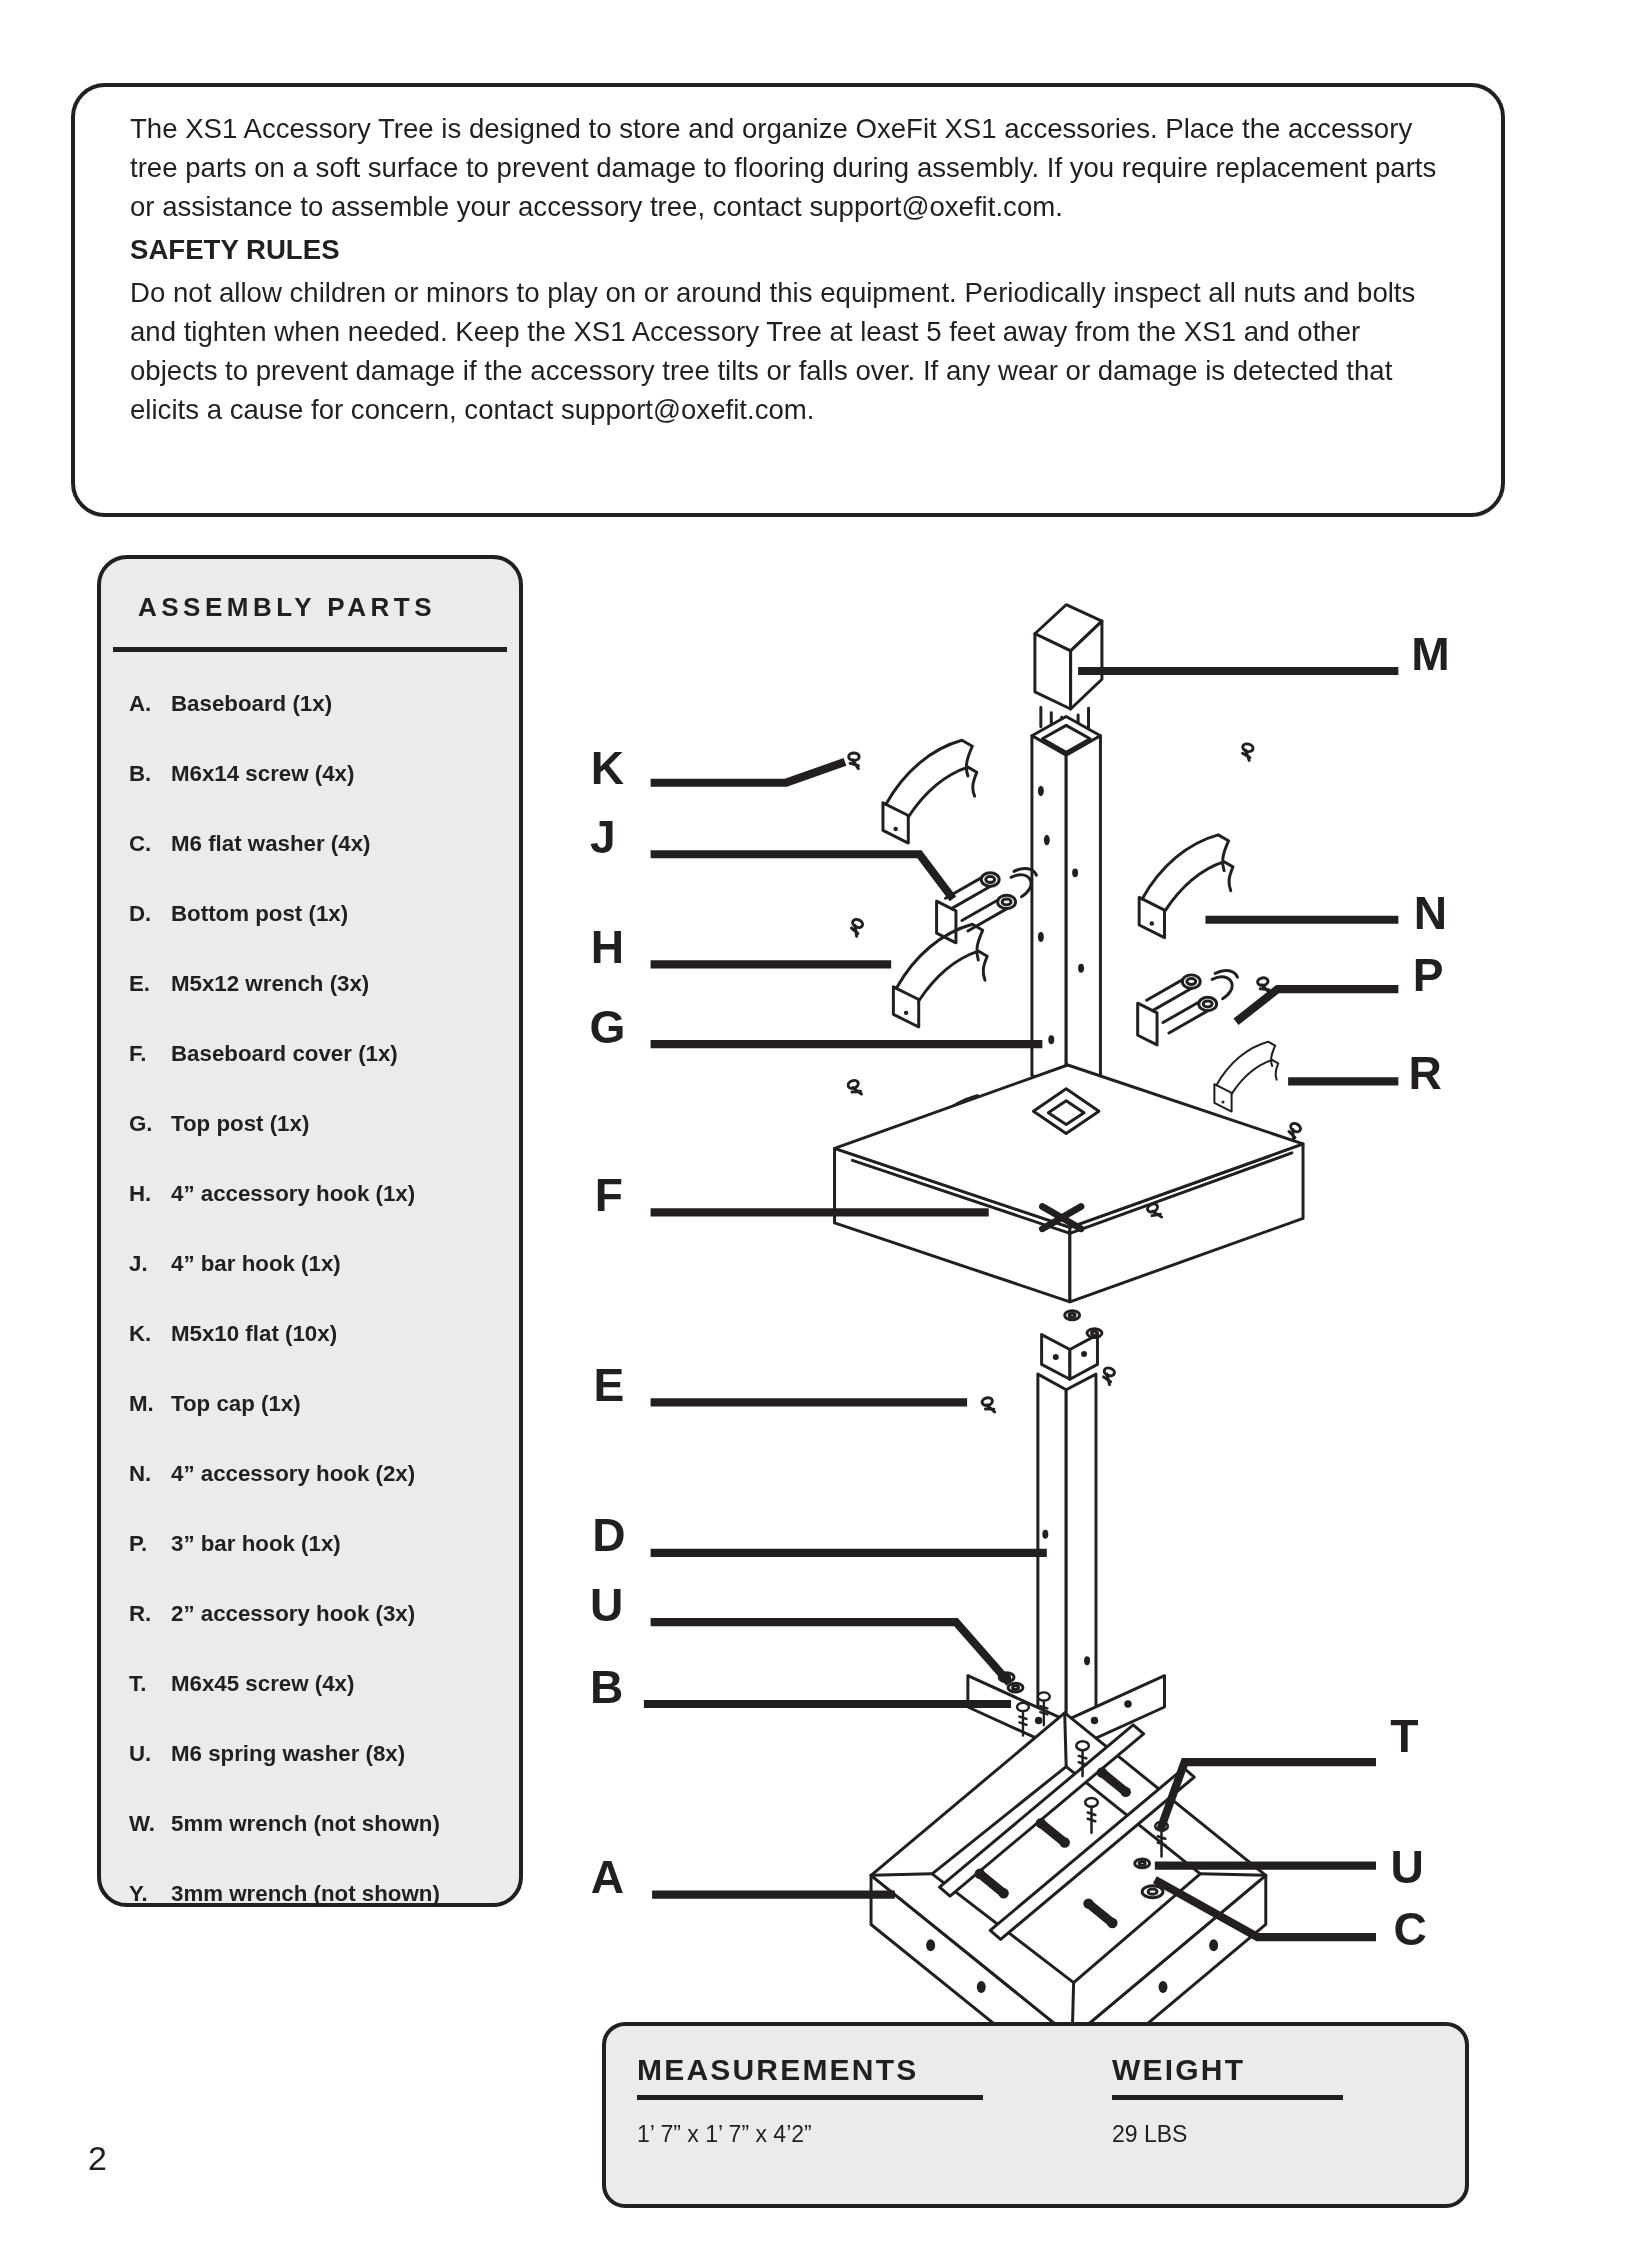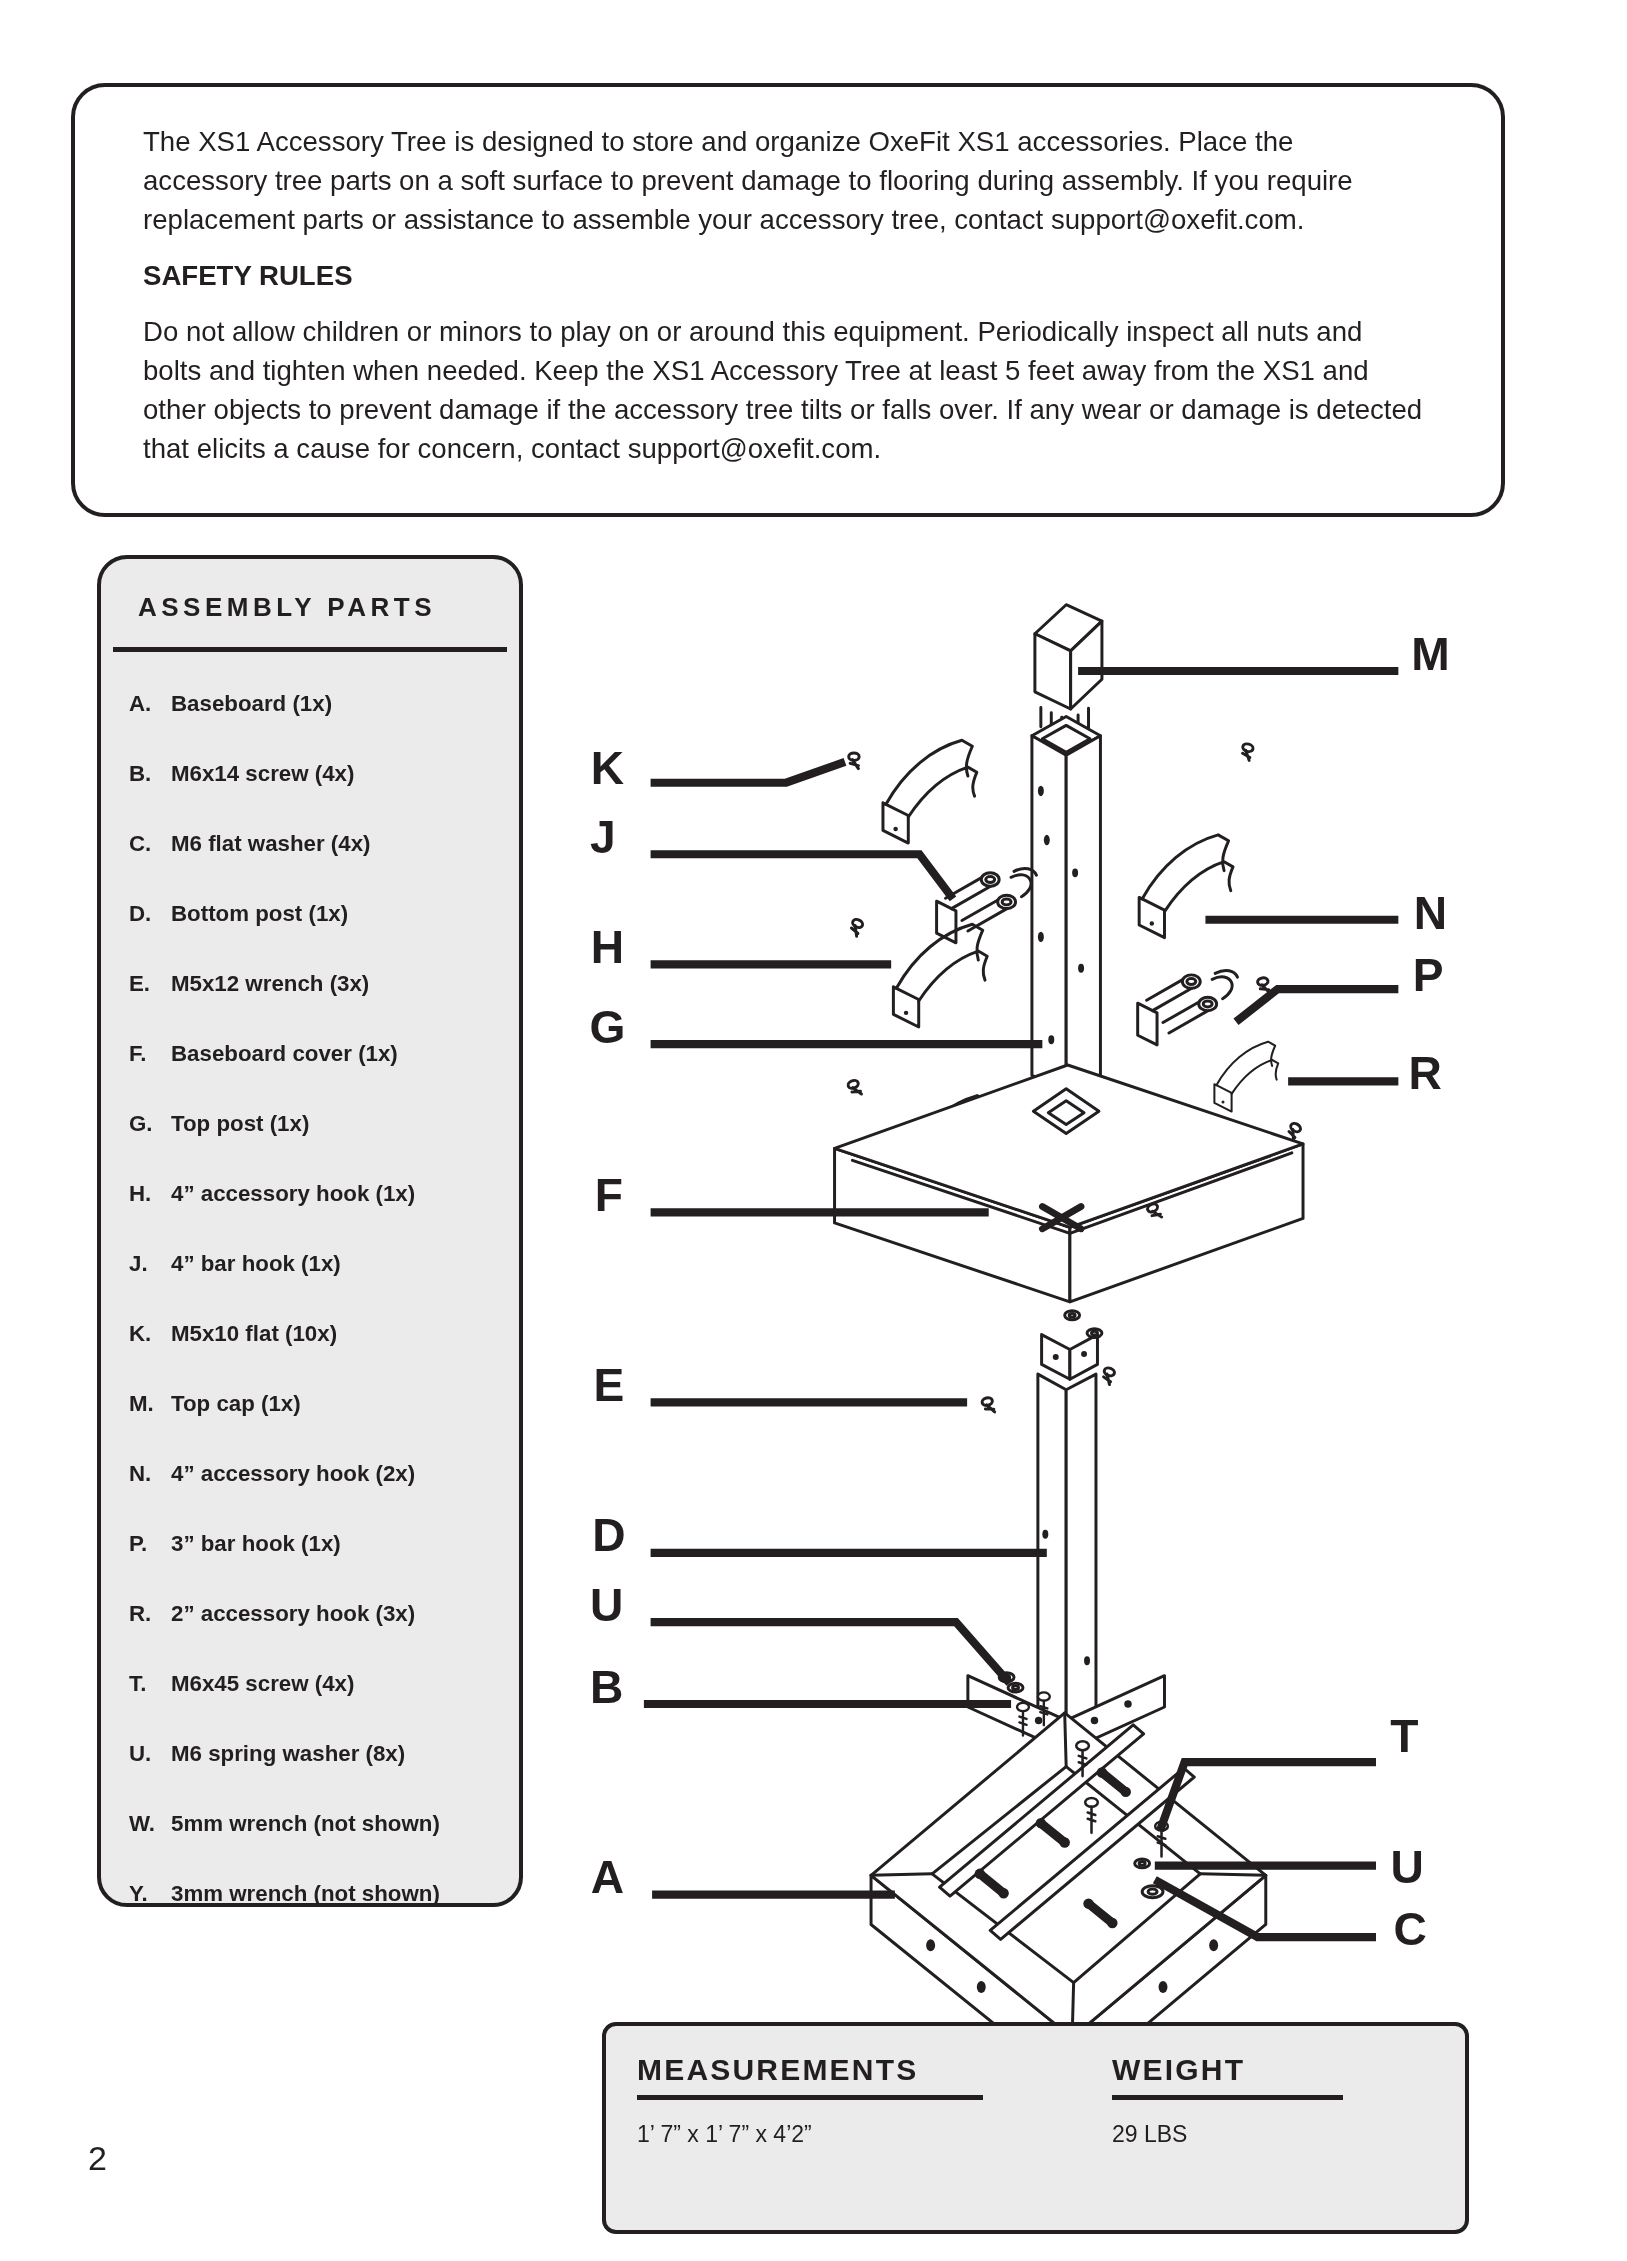--- a/index.html
+++ b/index.html
@@ -7,21 +7,21 @@
   #page{
     position:relative; width:1627px; height:2261px; background:var(--paper);
     font-family:"Liberation Sans", sans-serif; color:var(--ink); overflow:hidden;
   }
   
   #intro-box{
     position:absolute; left:71px; top:83px; width:1434px; height:434px;
     border:4.5px solid var(--ink); border-radius:34px; box-sizing:border-box;
     padding:18px 60px 0 51px;
   }
-  #intro-box p{ margin:17px; font-size:27.6px; line-height:39px; max-width:1311px; }
+  #intro-box p{ margin:4px; font-size:27.6px; line-height:39px; max-width:1311px; }
   #safety-heading{ margin-top:37px; font-size:27.6px; line-height:39px; font-weight:bold; }
   
   #parts-panel{
     position:absolute; left:97px; top:555px; width:426px; height:1352px;
     background:var(--panel); border:4.5px solid var(--ink); border-radius:30px;
     box-sizing:border-box;
   }
   #parts-title{
     position:absolute; left:37px; top:33px; font-size:26px; font-weight:bold;
     letter-spacing:4.5px; white-space:nowrap;
@@ -33,22 +33,22 @@
   .part-row .pt{ white-space:nowrap; }
   
   #diagram-svg{ position:absolute; left:521px; top:566px; width:1106px; height:1497px; }
   #diagram-svg .art{ stroke:var(--ink); stroke-width:4; fill:#fff; stroke-linejoin:round; stroke-linecap:round; }
   #diagram-svg .nofill{ fill:none; }
   #diagram-svg .dot{ fill:var(--ink); stroke:none; }
   #diagram-svg .leader{ fill:none; stroke:var(--ink); stroke-width:11; stroke-linejoin:miter; stroke-linecap:butt; }
   #diagram-svg .callout{ font:700 62px "Liberation Sans", sans-serif; fill:var(--ink); text-anchor:middle; }
   
   #specs-box{
-    position:absolute; left:602px; top:2022px; width:867px; height:212px;
-    background:var(--panel); border:4.5px solid var(--ink); border-radius:14px; box-sizing:border-box;
+    position:absolute; left:602px; top:2022px; width:867px; height:186px;
+    background:var(--panel); border:4.5px solid var(--ink); border-radius:23px; box-sizing:border-box;
   }
   .spec-col{ position:absolute; top:0; }
   #spec-measure{ left:31px; } #spec-weight{ left:506px; }
   .spec-title{ position:absolute; top:27px; font-size:30px; font-weight:bold; letter-spacing:2.2px; white-space:nowrap; }
   .spec-rule{ position:absolute; top:69px; height:5.2px; background:var(--ink); }
   #measure-rule{ width:346px; } #weight-rule{ width:231px; }
   .spec-value{ position:absolute; top:95px; font-size:23px; white-space:nowrap; }
   #page-number{ position:absolute; left:88px; top:2139px; font-size:34px; }
 </style>
 </head>

